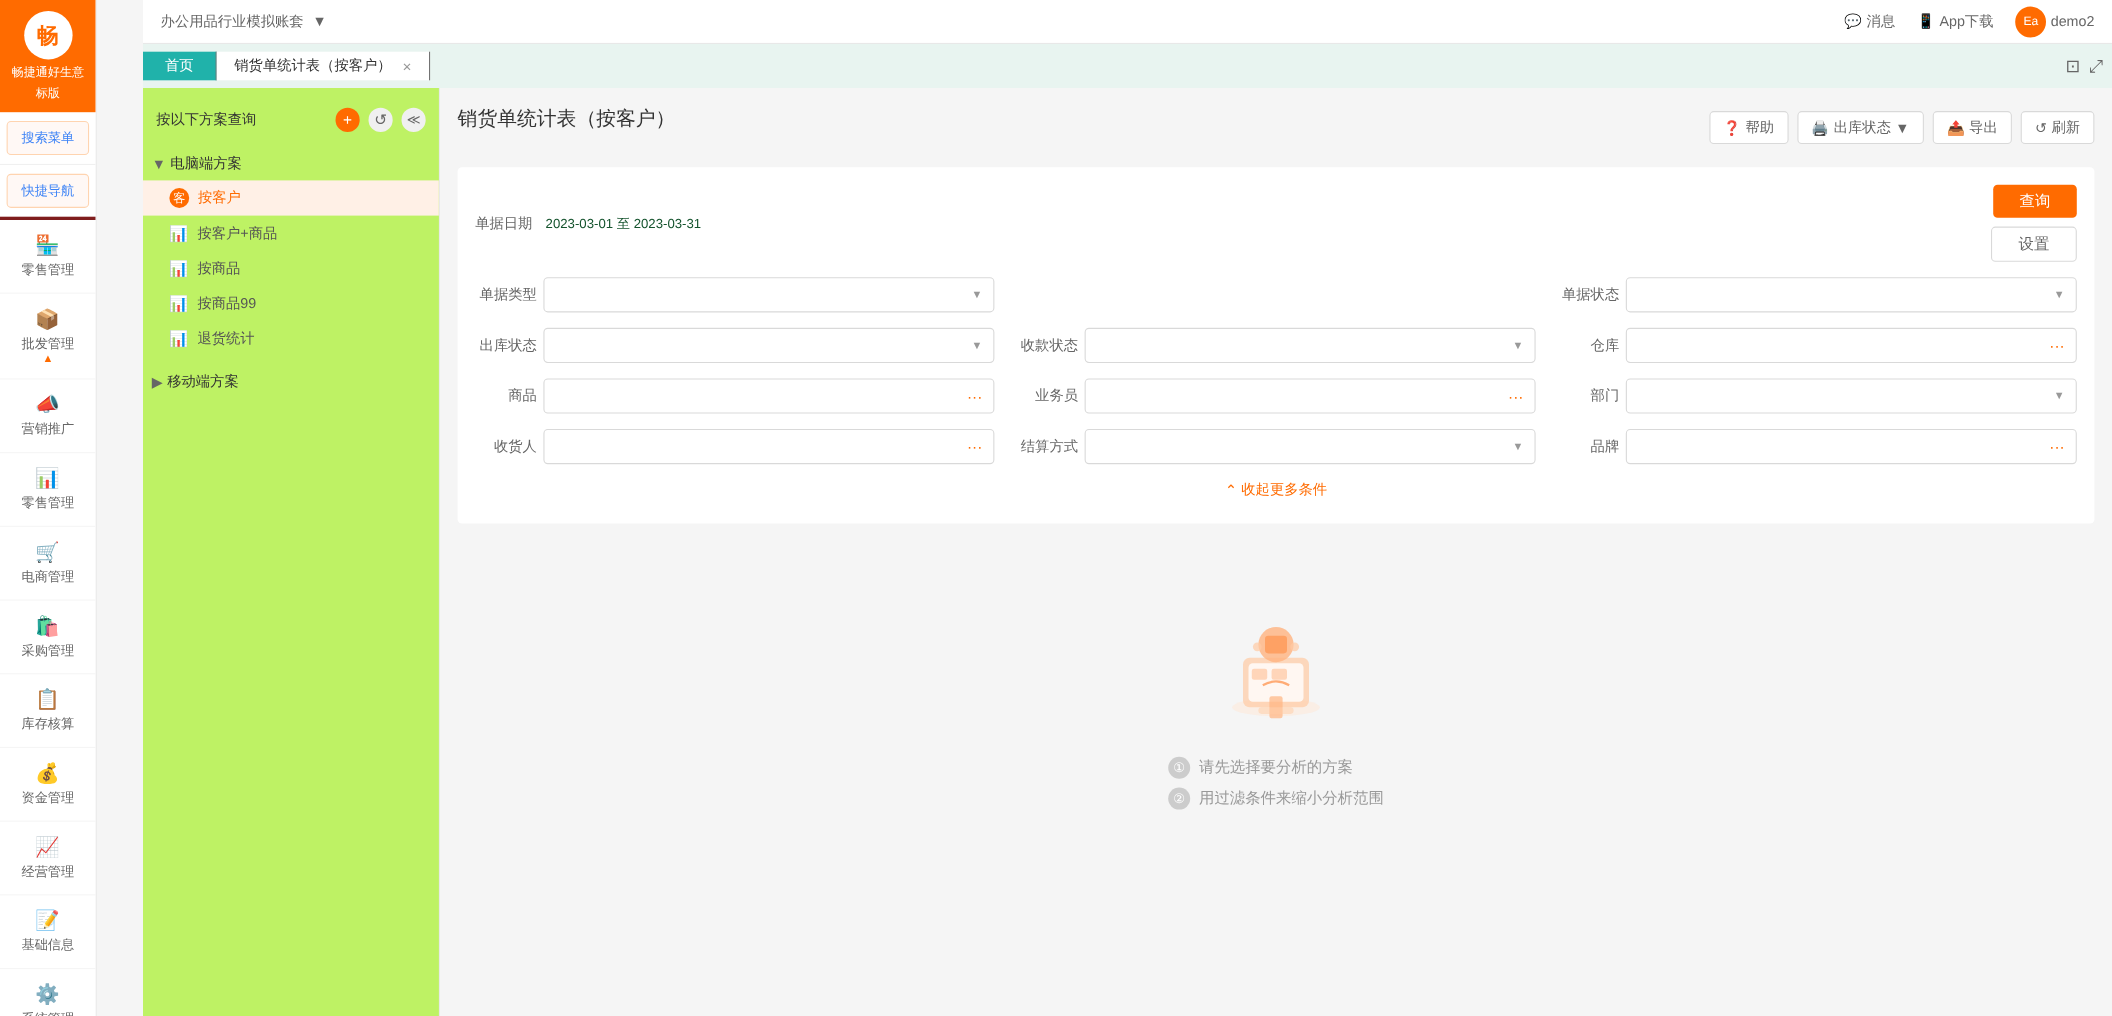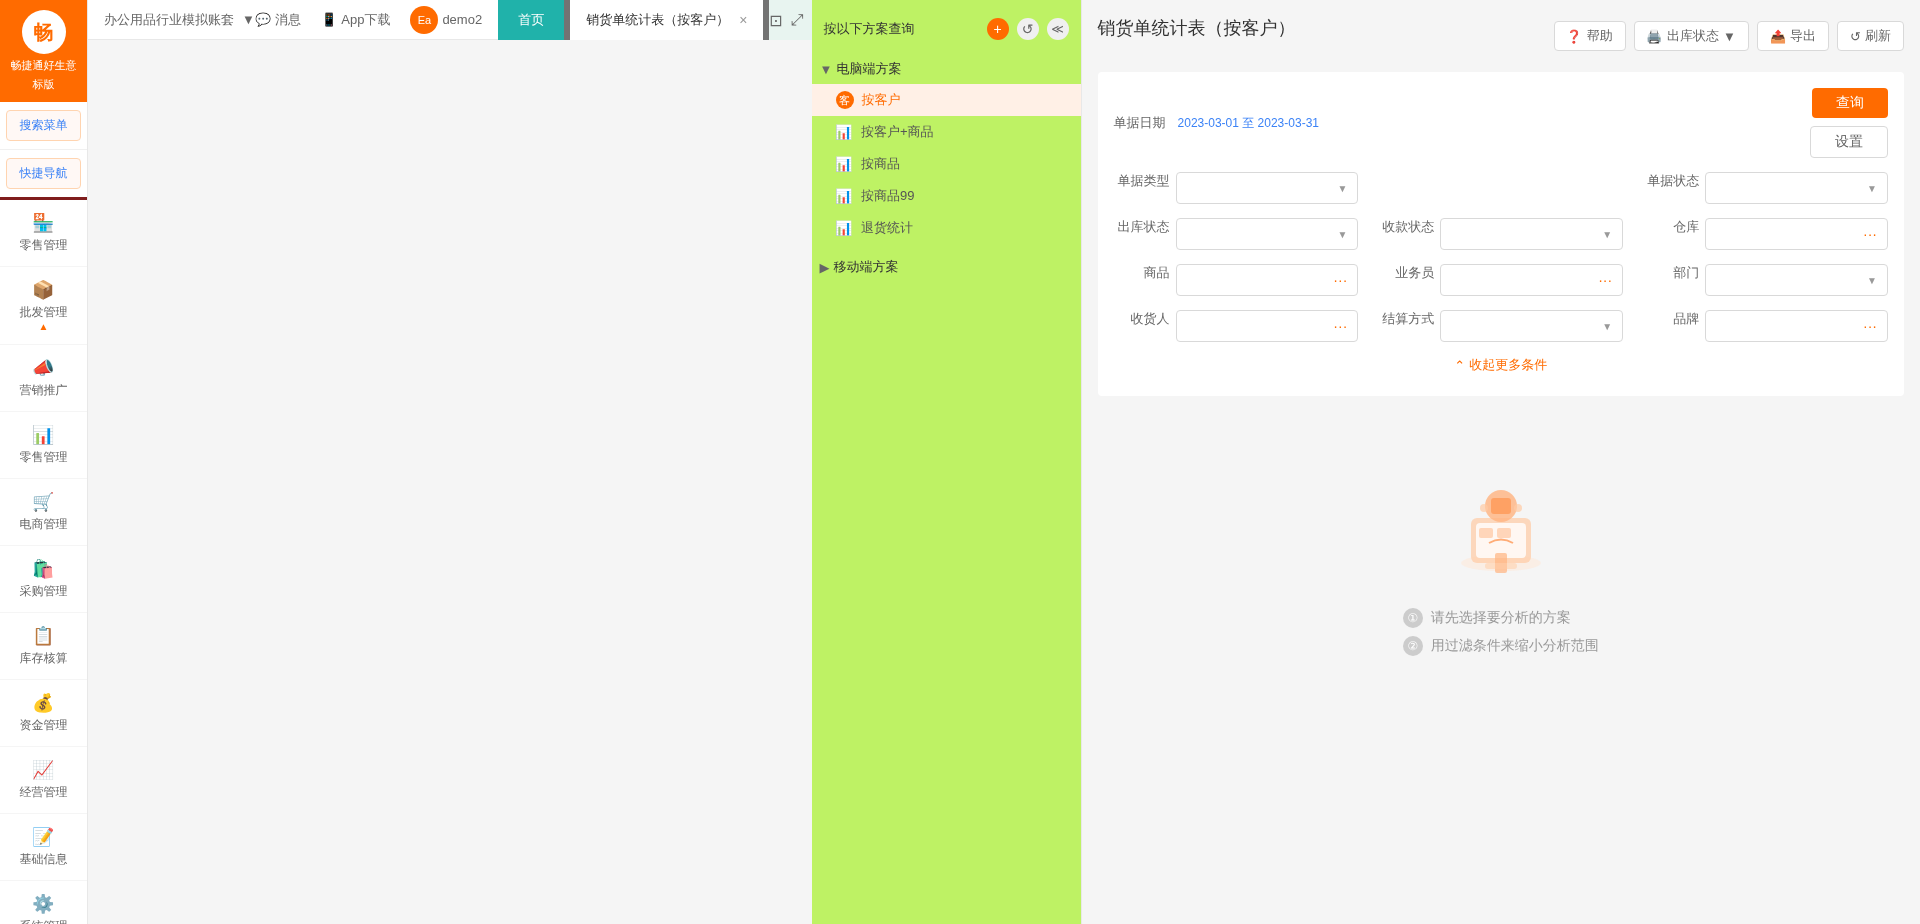--- a/index.html
+++ b/index.html
@@ -11,34 +11,34 @@
     .sidebar-logo .logo-icon { width: 44px; height: 44px; background: #fff; border-radius: 50%; display: flex; align-items: center; justify-content: center; }
     .sidebar-logo .logo-icon span { font-size: 20px; color: #ff6b00; font-weight: bold; }
     .sidebar-logo .logo-text { color: #fff; font-size: 11px; margin-top: 4px; }
     .sidebar-search { width: 100%; padding: 8px 6px; border-bottom: 1px solid #f0f0f0; }
     .sidebar-search-btn { width: 100%; padding: 6px 0; background: #fff8f5; border: 1px solid #ffd4b0; border-radius: 4px; color: #3b82f6; font-size: 12px; text-align: center; cursor: pointer; }
     .sidebar-nav { width: 100%; flex: 1; overflow-y: auto; overflow-x: hidden; }
     .sidebar-nav-item { width: 100%; padding: 12px 4px; display: flex; flex-direction: column; align-items: center; cursor: pointer; color: #666; font-size: 12px; border-bottom: 1px solid #f5f5f5; }
     .sidebar-nav-item .nav-icon { font-size: 18px; margin-bottom: 3px; }
 
     
-    .main { flex: 1; display: flex; flex-direction: row; height: 924px; overflow: hidden; }
+    .main { flex: 1; display: flex; flex-direction: column; height: 924px; overflow: hidden; margin-left: 42px; }
 
     
     .topbar { height: 40px; background: #fff; border-bottom: 1px solid #e8e8e8; display: flex; align-items: center; padding: 0 16px; justify-content: space-between; }
     .topbar-left { display: flex; align-items: center; gap: 8px; }
     .topbar-title { font-size: 13px; color: #666; }
     .topbar-dropdown { font-size: 13px; color: #666; cursor: pointer; }
     .topbar-right { display: flex; align-items: center; gap: 20px; }
     .topbar-right-item { display: flex; align-items: center; gap: 4px; cursor: pointer; color: #666; font-size: 13px; }
     .user-avatar { width: 28px; height: 28px; border-radius: 50%; background: #ff6b00; display: flex; align-items: center; justify-content: center; color: #fff; font-size: 11px; }
 
     
     .tabbar { height: 40px; background: #e8f4f0; display: flex; align-items: center; padding: 0 0; }
-    .tab-item { height: 40px; padding: 0 16px; display: flex; align-items: center; gap: 6px; cursor: pointer; font-size: 13px; color: #666; background: #ddd; border-right: 6px solid #737373; }
+    .tab-item { height: 26px; padding: 0 16px; display: flex; align-items: center; gap: 6px; cursor: pointer; font-size: 13px; color: #666; background: #ddd; border-right: 1px solid #737373; }
     .tab-item.active { background: #fff; color: #333; font-weight: 500; }
     .tab-item .close-btn { color: #999; font-size: 14px; cursor: pointer; margin-left: 4px; }
     .tab-home { background: #20b2aa; color: #fff; padding: 0 20px; }
     .tabbar-actions { margin-left: auto; display: flex; align-items: center; padding-right: 8px; gap: 8px; }
     .tabbar-action-btn { cursor: pointer; color: #666; font-size: 16px; }
 
     
     .content { flex: 1; display: flex; overflow: hidden; }
 
     
@@ -66,29 +66,29 @@
     .page-title { font-size: 18px; font-weight: 500; color: #333; margin-bottom: 16px; }
 
     .filter-area { background: #fff; border-radius: 4px; padding: 16px; margin-bottom: 12px; }
     .filter-label { font-size: 13px; color: #666; white-space: nowrap; min-width: 60px; text-align: right; }
     .filter-control { flex: 1; height: 32px; border: 1px solid #d9d9d9; border-radius: 4px; padding: 0 10px; font-size: 13px; color: #333; display: flex; align-items: center; background: #fff; cursor: pointer; justify-content: space-between; }
     .filter-date-row { display: flex; align-items: center; gap: 8px; margin-bottom: 14px; }
     .date-label { font-size: 13px; color: #666; white-space: nowrap; }
     .date-shortcuts { display: flex; align-items: center; gap: 4px; }
     .date-shortcut { padding: 3px 10px; font-size: 13px; color: #666; cursor: pointer; border-radius: 2px; }
     .date-shortcut.active { background: #ff6b00; color: #fff; border-radius: 12px; }
-    .date-range-text { font-size: 12px; color: #3b82f6; margin-left: 4px; }
+    .date-range-text { font-size: 12px; color: #14532d; margin-left: 4px; }
     .page-header-actions { display: flex; align-items: center; gap: 8px; }
     .page-title-row { display: flex; align-items: center; justify-content: space-between; margin-bottom: 16px; }
     .header-action-btn { display: flex; align-items: center; gap: 4px; padding: 5px 12px; border: 1px solid #d9d9d9; border-radius: 4px; cursor: pointer; font-size: 13px; color: #666; background: #fff; }
     .query-btn { padding: 6px 24px; background: #ff6b00; color: #fff; border: none; border-radius: 4px; cursor: pointer; font-size: 14px; font-weight: 500; }
     .reset-btn { padding: 6px 24px; background: #fff; color: #666; border: 1px solid #d9d9d9; border-radius: 4px; cursor: pointer; font-size: 14px; margin-top: 4px; }
     .filter-right-btns { display: flex; flex-direction: column; align-items: flex-end; margin-left: 12px; gap: 4px; }
     .filter-grid { display: grid; grid-template-columns: 1fr 1fr 1fr; gap: 14px 20px; }
-    .filter-grid-item { display: flex; align-items: flex-start; gap: 6px; }
+    .filter-grid-item { display: flex; align-items: center; gap: 6px; }
     .filter-grid-item .filter-label { min-width: 56px; }
     .filter-grid-item .filter-control { flex: 1; }
     .collapse-btn { text-align: center; padding: 6px; color: #ff6b00; cursor: pointer; font-size: 13px; background: #fff; border-radius: 4px; display: flex; align-items: center; justify-content: center; gap: 4px; margin-top: 8px; }
 
     
     .empty-state { display: flex; flex-direction: column; align-items: center; justify-content: center; padding: 60px 0; }
     .empty-icon { width: 120px; height: 120px; margin-bottom: 20px; }
     .empty-tips { display: flex; flex-direction: column; gap: 8px; }
     .empty-tip { display: flex; align-items: center; gap: 8px; color: #999; font-size: 14px; }
     .tip-num { width: 20px; height: 20px; border-radius: 50%; background: #ccc; color: #fff; display: flex; align-items: center; justify-content: center; font-size: 12px; }

